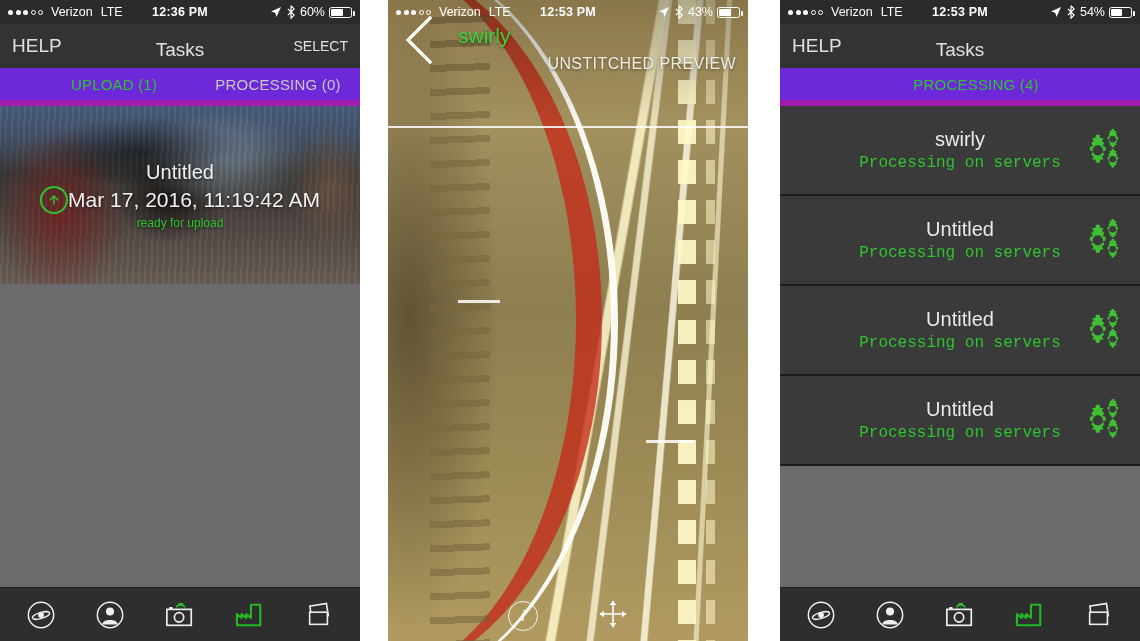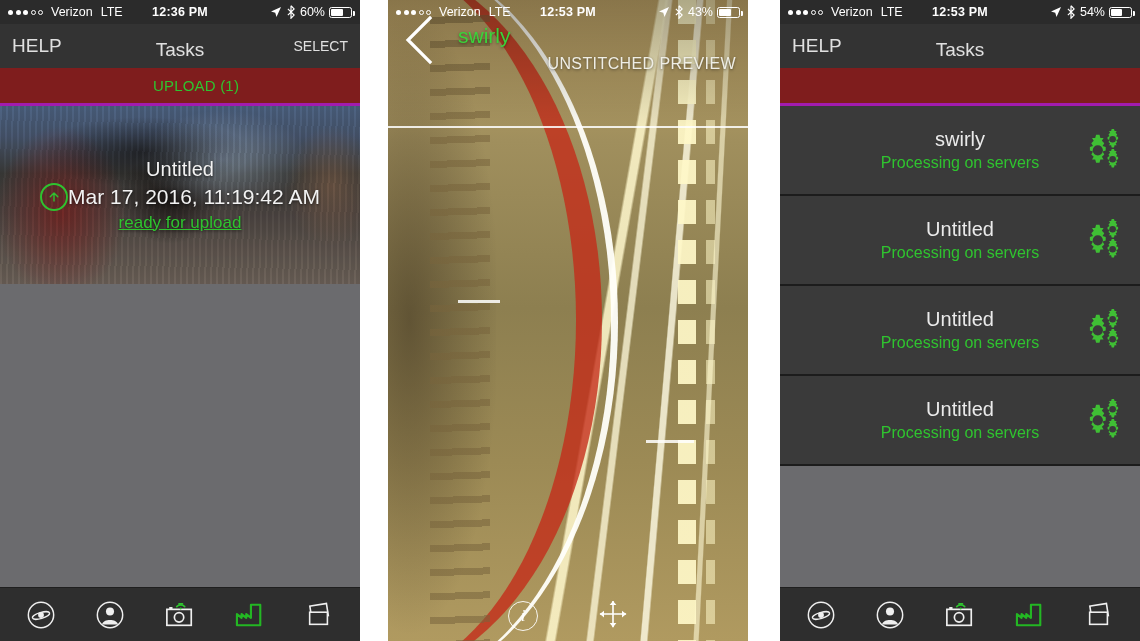--- a/index.html
+++ b/index.html
@@ -74,23 +74,23 @@
     gap: 21px;
   }
   .navbar .nav-left  { font-size: 19px; color: #e0e0e0; }
   .navbar .nav-title { position: absolute; left: 0; right: 0; text-align: center;
                        font-size: 19px; color: #e0e0e0; pointer-events: none; margin-top: 8px; }
   .navbar .nav-right { margin-left: auto; font-size: 14px; color: #e0e0e0; }
 
   
   .tabbar {
     flex: 0 0 38px; height: 38px;
-    background: #7f1d1d;
+    background: #6d28d9;
     display: flex; align-items: center;
-    border-bottom: 3px solid #a21caf;
+    border-bottom: 6px solid #a21caf;
     padding-left: 32px;
   }
   .tab {
     flex: 1; text-align: center;
     font-size: 15px;
     color: #c9c9c9;
     letter-spacing: .2px;
   }
   .tab.active { color: #2fc32f; }
 
@@ -128,41 +128,41 @@
   .card-overlay {
     position: absolute; inset: 0;
     display: flex; flex-direction: column;
     align-items: center; justify-content: center;
     gap: 2px;
     text-shadow: 0 1px 3px rgba(0,0,0,.6);
   }
   .card-title { font-size: 20px; color: #f2f2f2; }
   .card-daterow { display: flex; align-items: center; gap: 0; }
   .card-date { font-size: 21px; color: #f2f2f2; }
-  .card-status { font-size: 17px; color: #2fc32f; text-decoration: underline; }
+  .card-status { font-size: 12px; color: #2fc32f; }
 
   .up-circle {
     width: 28px; height: 28px; border-radius: 50%;
     border: 2px solid #2fc32f;
     display: inline-flex; align-items: center; justify-content: center;
   }
 
   
   .proc-list { background: #6b6b6e; }
   .proc-row {
     height: 90px;
     background: #3a3a3a;
     border-bottom: 2px solid #1c1c1c;
     position: relative;
     display: flex; flex-direction: column;
     align-items: center; justify-content: center;
     gap: 3px;
   }
   .proc-title  { font-size: 20px; color: #eaeaea; }
-  .proc-status { font-size: 16px; color: #2fc32f; }
+  .proc-status { font-size: 16px; color: #2fc32f; font-family: Liberation Mono, monospace; }
   .proc-gear {
     position: absolute; right: 18px; top: 50%; transform: translateY(-50%);
   }
 
   
   .toolbar {
     flex: 0 0 54px; height: 54px;
     background: #2e2e2e;
     border-top: 1px solid #1f1f1f;
     display: flex; align-items: center; justify-content: space-around;
@@ -290,20 +290,21 @@
     </div>
 
     <div class="navbar">
       <span class="nav-left">HELP</span>
       <span class="nav-title">Tasks</span>
       <span class="nav-right">SELECT</span>
     </div>
 
     <div class="tabbar">
       <div class="tab active">UPLOAD (1)</div>
+      <div class="tab">PROCESSING (0)</div>
     </div>
 
     <div class="body-area">
       <div class="upload-card">
         <div class="pano"></div>
         <div class="pano-streaks"></div>
         <div class="card-overlay">
           <div class="card-title">Untitled</div>
           <div class="card-daterow">
             <span class="up-circle">
@@ -456,20 +457,21 @@
       </span>
     </div>
 
     <div class="navbar">
       <span class="nav-left">HELP</span>
       <span class="nav-title">Tasks</span>
       <span class="nav-right"></span>
     </div>
 
     <div class="tabbar">
+      <div class="tab active">PROCESSING (4)</div>
     </div>
 
     <div class="body-area proc-list">
 
       <div class="proc-row">
         <div class="proc-title">swirly</div>
         <div class="proc-status">Processing on servers</div>
         <div class="proc-gear">
           <svg width="46" height="44" viewBox="0 0 46 44">
             <g fill="#3fbf34">

